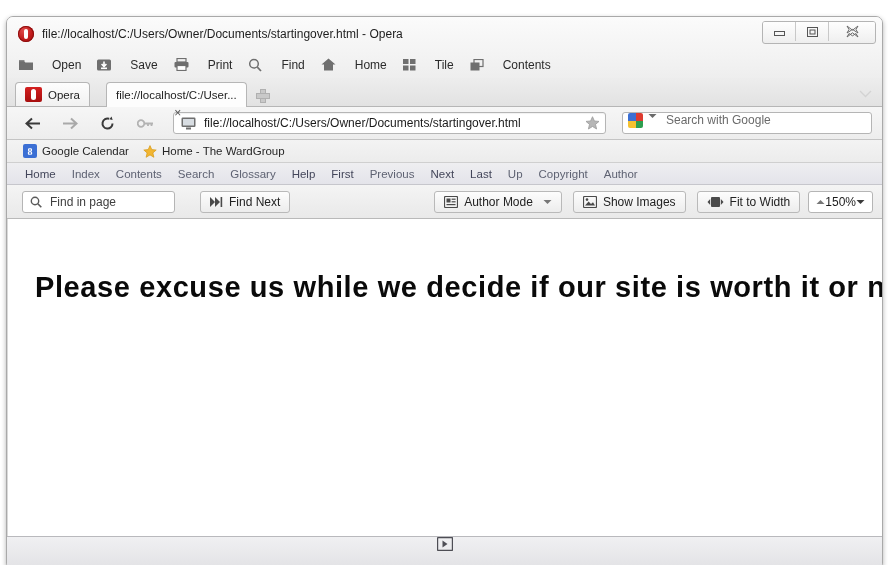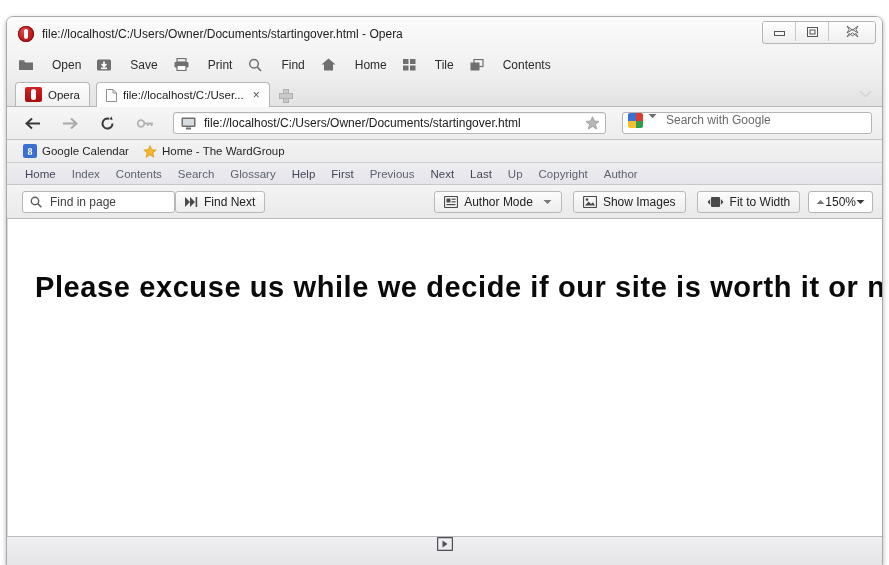--- a/index.html
+++ b/index.html
@@ -335,21 +335,21 @@
     padding: 0 9px;
     background: linear-gradient(to bottom,#fdfdfd,#ececec);
     border: 1px solid #b9b9b9;
     border-radius: 3px;
     font-size: 12px;
     color: #222;
     box-sizing: border-box;
     white-space: nowrap;
     flex: 0 0 auto;
   }
-  #find-next-btn { margin-left: 0; }
+  #find-next-btn { margin-left: 25px; }
   .spacer { flex: 1 1 auto; }
   #zoombox {
     height: 22px;
     display: flex;
     align-items: center;
     gap: 0;
     padding: 0 7px;
     background: #ffffff;
     border: 1px solid #b5b5b5;
     border-radius: 3px;
@@ -518,21 +518,21 @@
         </svg>
       <span>Contents</span>
     </div>
   </div>
 
   <div id="tabstrip">
     <div class="tab opera-tab">
       <span class="opera-badge"></span>
       <span>Opera</span>
     </div>
-    <div class="tab active" style="margin-left:6px;">
+    <div class="tab active" style="margin-left:16px;flex-direction:column;">
       <svg width="11" height="13" viewBox="0 0 11 13">
           <path d="M0.5 0.5 h6.5 l3.5 3.5 v8.5 h-10 Z" fill="#fff" stroke="#8e8e8e" stroke-width="1"></path>
           <path d="M7 0.5 v3.5 h3.5" fill="none" stroke="#8e8e8e" stroke-width="1"></path>
         </svg>
       <span>file://localhost/C:/User...</span>
       <span class="tab-close">×</span>
     </div>
     <span class="newtab-plus"></span>
     <span id="tabstrip-chevron">
       <svg width="13" height="8" viewBox="0 0 13 8">

